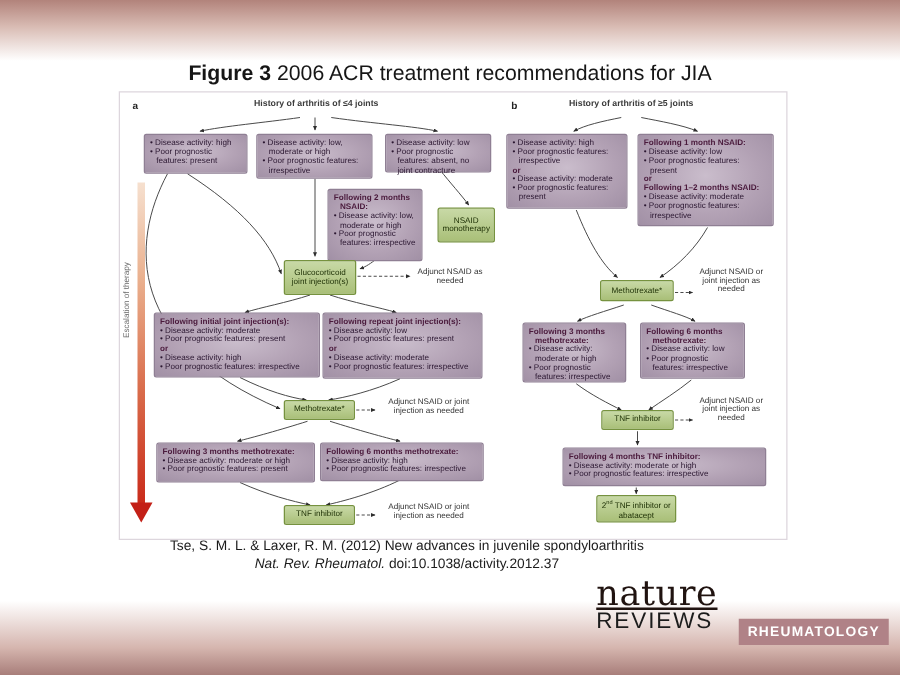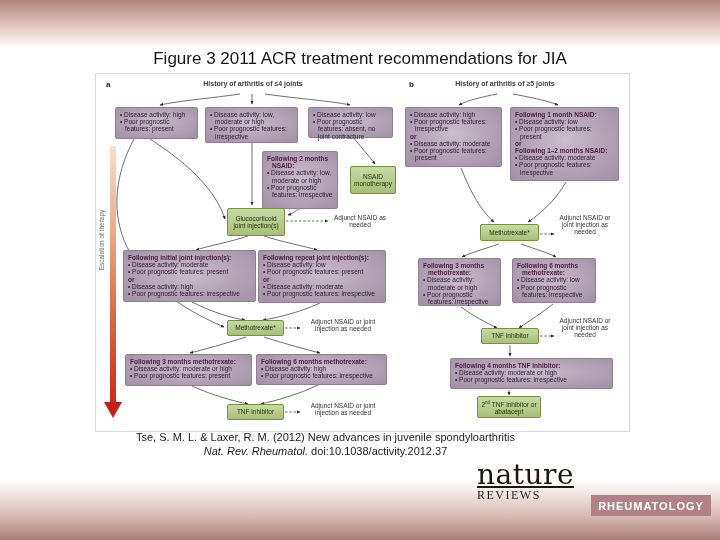--- a/index.html
+++ b/index.html
@@ -2,21 +2,21 @@
 <html><head>
 <meta charset="utf-8">
 <style>
   html,body{margin:0;padding:0;}
   body{width:720px;height:540px;font-family:"Liberation Sans",sans-serif;}
   #slide{
     position:relative;width:720px;height:540px;overflow:hidden;
     background:linear-gradient(180deg,#b2837b 0%,#d9bcb4 4%,#ffffff 9%,#ffffff 89%,#d5b5ae 96%,#a87e7a 100%);
   }
   .slide-title{position:absolute;left:0;top:49px;width:720px;text-align:center;font-size:17px;color:#161616;}
-  .slide-title .tb{font-weight:normal;}
+  .slide-title .tb{font-weight:bold;}
   .fig-frame{position:absolute;left:95px;top:73px;width:533px;height:357px;border:1px solid #ddd6dd;background:#fff;}
   svg.connectors{position:absolute;left:0;top:0;pointer-events:none;}
 
   .panel-letter{position:absolute;font-size:8px;font-weight:bold;color:#222;}
   .hist-label{position:absolute;font-size:7px;font-weight:bold;color:#3c3c3c;text-align:center;line-height:1.1;}
 
   .pbox{position:absolute;box-sizing:border-box;border:1px solid #8f7f94;border-radius:2px;
     background:radial-gradient(ellipse at 50% 45%, #cabdcc 0%, #b3a2b5 55%, #a190a5 100%);
     padding:3px 4px;font-size:6.5px;line-height:7.2px;color:#2a1630;}
   .pbox .ln{padding-left:5px;text-indent:-5px;}
@@ -35,31 +35,31 @@
     border-left:9px solid transparent;border-right:9px solid transparent;border-top:16px solid #c32017;}
   .esc-label{position:absolute;left:68px;top:235px;width:70px;height:10px;font-size:6.5px;color:#6b6b6b;
     text-align:center;transform:rotate(-90deg);}
 
   .citation{position:absolute;left:0;top:431px;width:651px;text-align:center;font-size:11px;color:#1c1c1c;line-height:13.5px;}
   .citation .it{font-style:italic;margin-top:36px;}
 
   .logo{position:absolute;left:477px;top:464px;}
   .logo .nat{font-family:"DejaVu Serif",serif;font-size:28px;line-height:22px;color:#201310;letter-spacing:0.5px;
     border-bottom:2px solid #201310;display:inline-block;padding-bottom:0px;}
-  .logo .rev{font-family:Liberation Serif, serif;font-size:12px;color:#1c1c1c;letter-spacing:1.5px;line-height:14px;}
+  .logo .rev{font-family:Liberation Sans, sans-serif;font-size:18px;color:#1c1c1c;letter-spacing:1.5px;line-height:14px;}
   .logo-box{position:absolute;left:565px;top:495px;width:120px;height:21px;background:#b08287;
     color:#ffffff;font-weight:bold;font-size:11px;letter-spacing:1px;display:flex;align-items:center;justify-content:center;margin-left:26px;}
 </style>
 </head>
 <body>
 
 <div id="slide">
 
   <div class="slide-title">
-    <span class="tb">Figure 3</span><span> 2011 ACR treatment recommendations for JIA</span>
+    <span class="tb">Figure 3</span><span> 2006 ACR treatment recommendations for JIA</span>
   </div>
 
   <div class="fig-frame"></div>
 
   <svg class="connectors" width="720" height="540" viewBox="0 0 720 540">
     <defs>
       <marker id="ah" markerWidth="7" markerHeight="6" refX="4" refY="2" orient="auto">
         <path d="M0,0 L4.5,2 L0,4 z" fill="#2d2d2d"></path>
       </marker>
     </defs>

